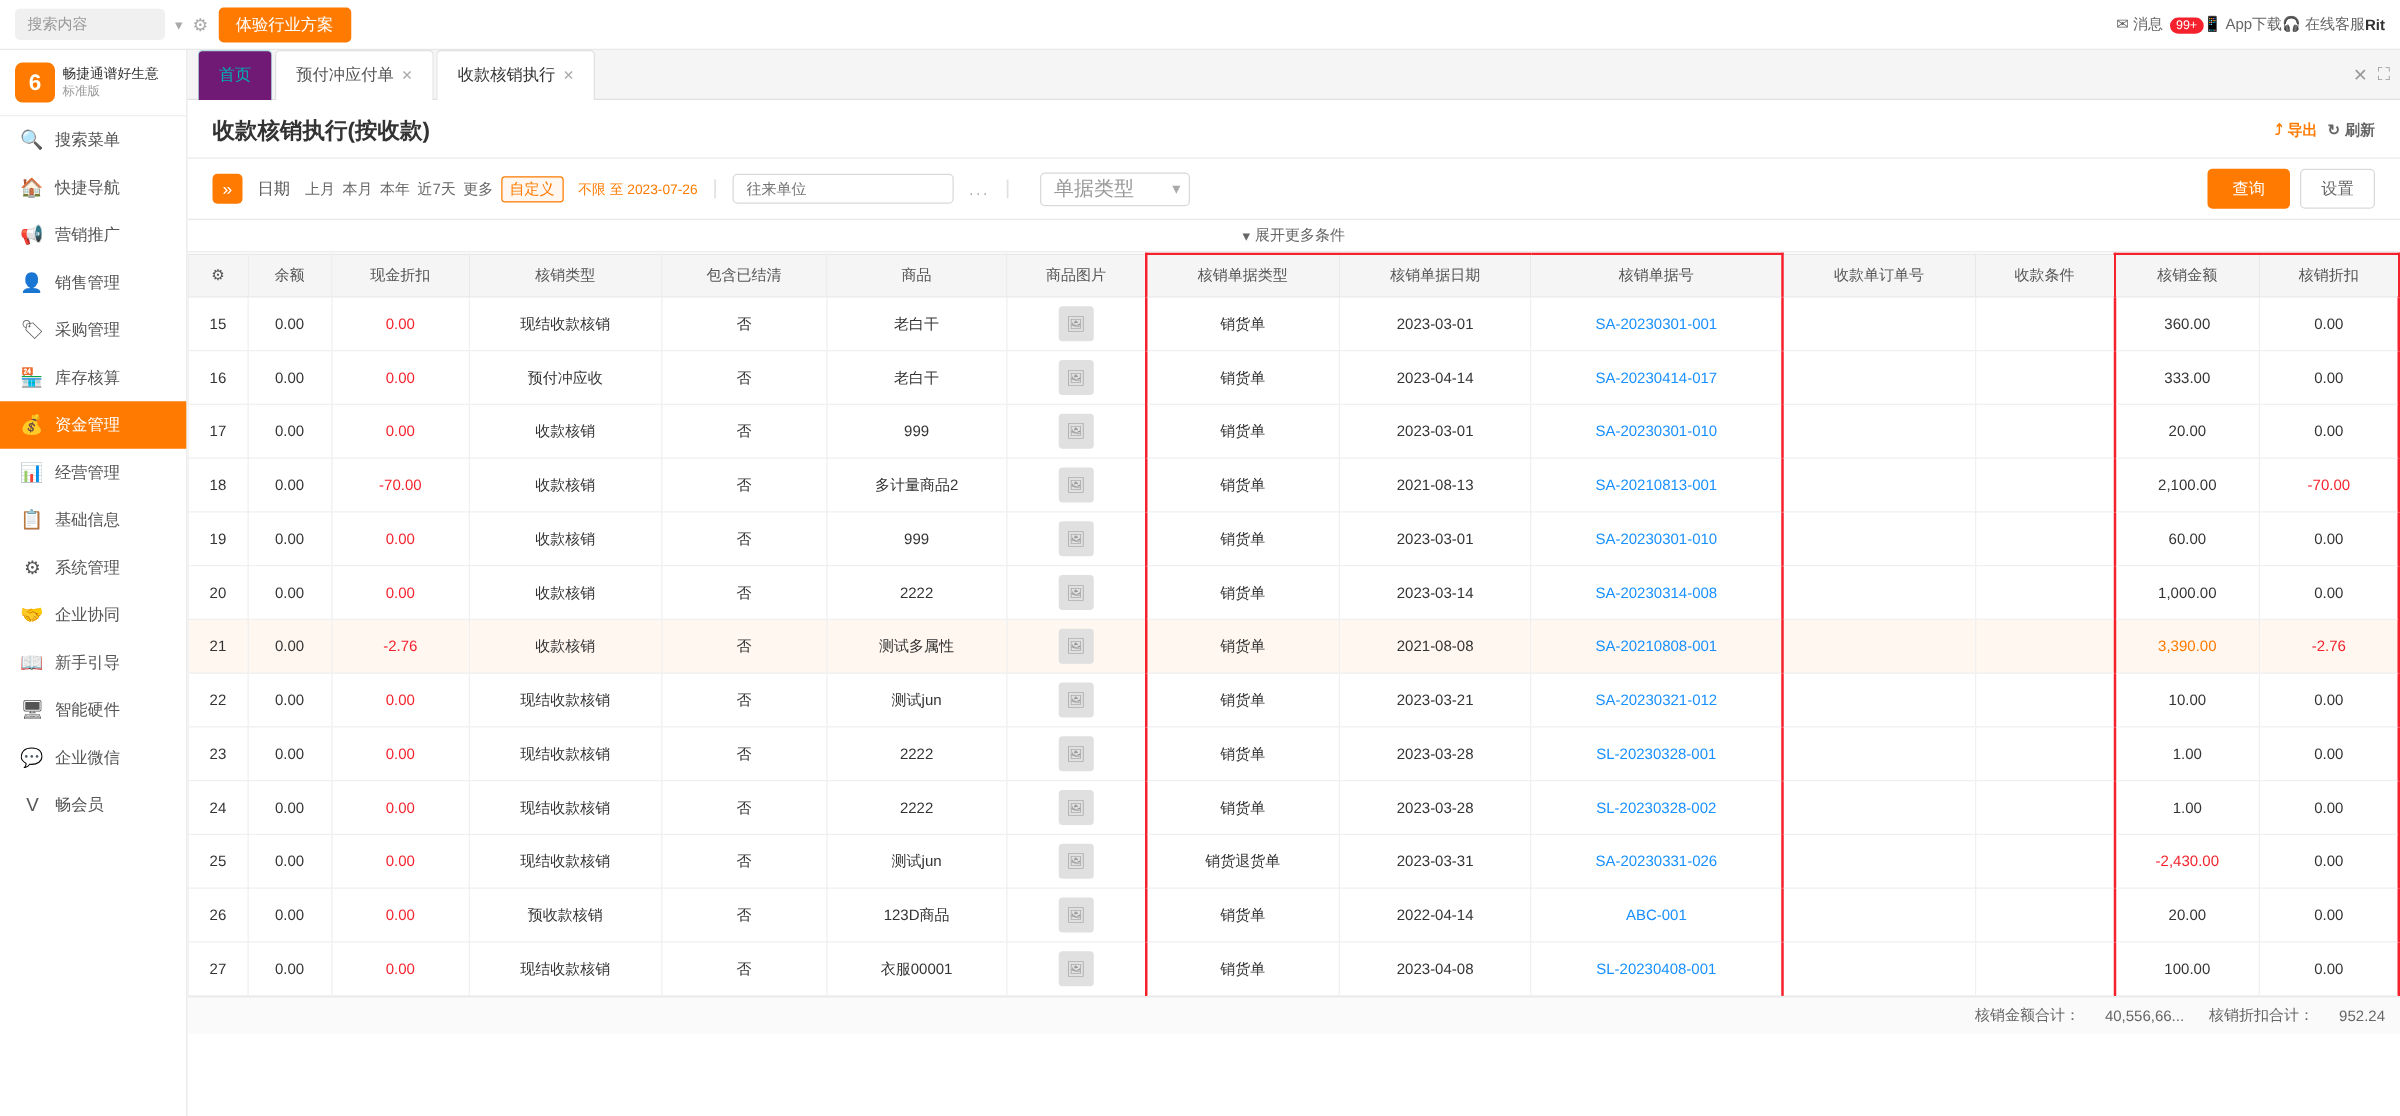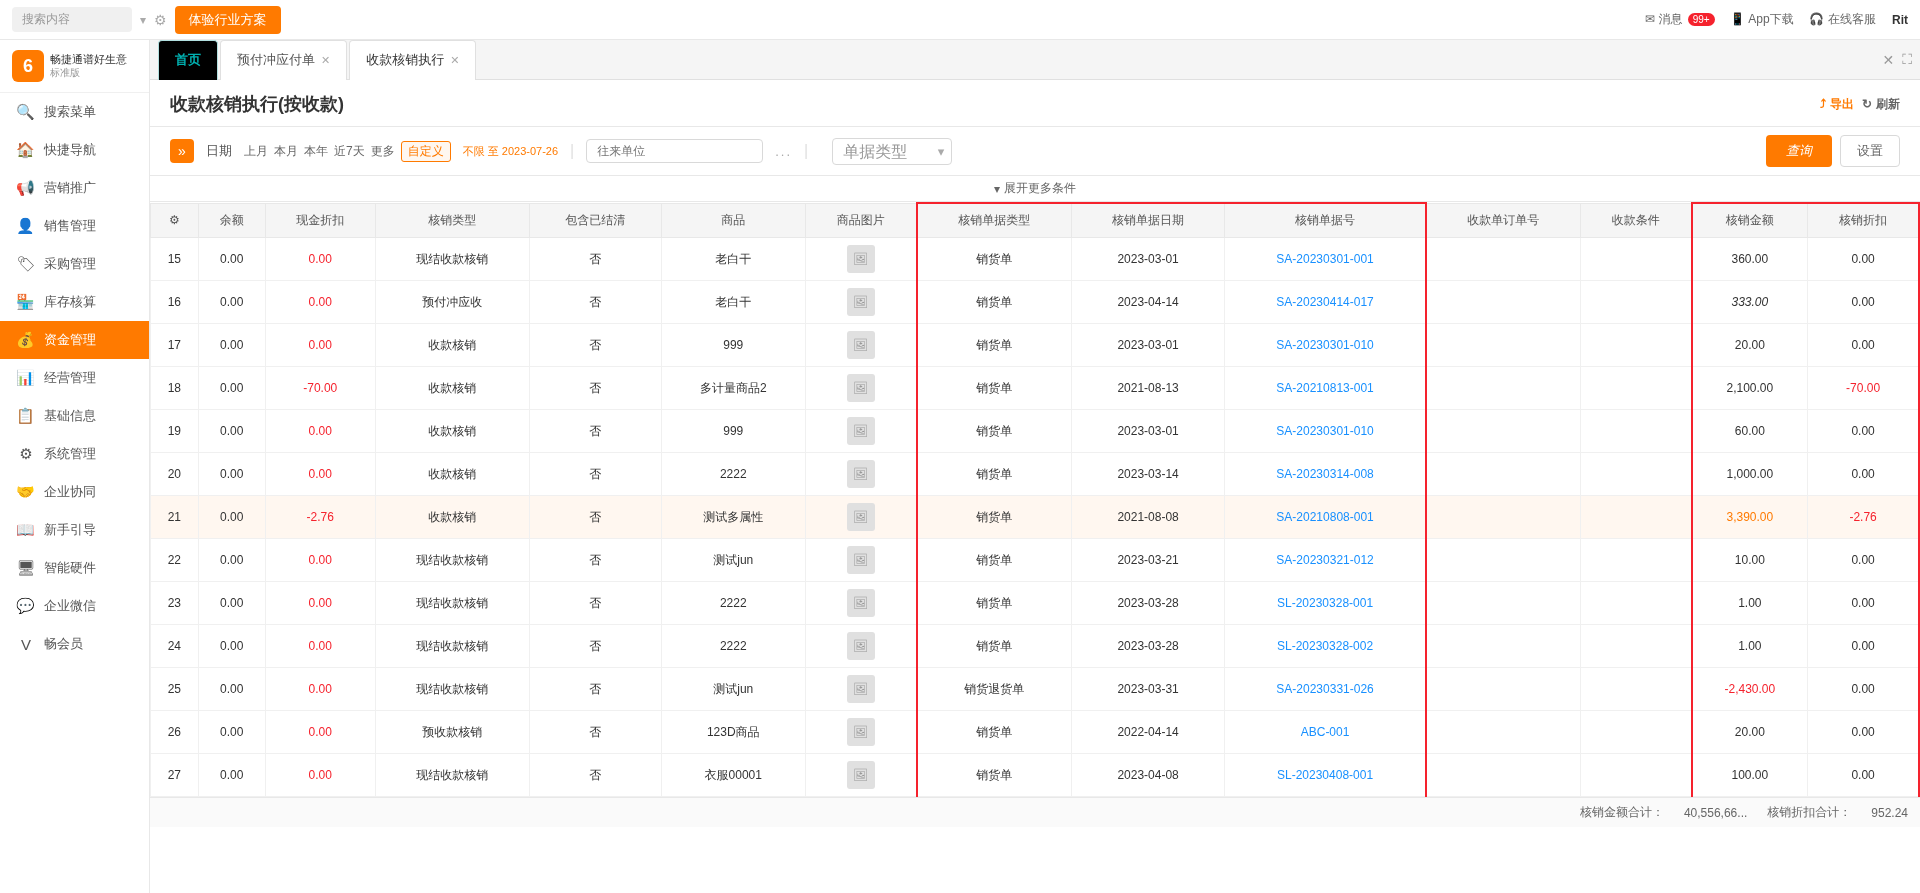--- a/index.html
+++ b/index.html
@@ -29,21 +29,20 @@
       color: #fff;
       border: none;
       border-radius: 4px;
       padding: 5px 14px;
       font-size: 13px;
       cursor: pointer;
     }
     .top-bar-right {
       display: flex;
       align-items: center;
-      gap: 16px;
       font-size: 12px;
       color: #666;
       margin-left: 20px;
     }
     .badge {
       background: #f5222d;
       color: #fff;
       border-radius: 10px;
       font-size: 10px;
       padding: 1px 5px;
@@ -113,21 +112,21 @@
       background: #fff;
       border: 1px solid #e0e0e0;
       border-bottom: none;
       font-size: 13px;
       color: #555;
       cursor: pointer;
       margin-right: 2px;
       border-radius: 4px 4px 0 0;
       position: relative;
     }
-    .tab.home { background: #000000; color: #00b0b0; font-weight: bold; border-color: #b2e0e0; }
+    .tab.home { background: #701a75; color: #00b0b0; font-weight: normal; border-color: #b2e0e0; }
     .tab.active { background: #fff; color: #333; font-weight: normal; }
     .tab-close { font-size: 11px; color: #aaa; cursor: pointer; }
     .tab-bar-actions { margin-left: auto; display: flex; align-items: center; gap: 8px; }
     .tab-bar-icon { font-size: 14px; color: #999; cursor: pointer; }
 
     
     .page-content { flex: 1; overflow: hidden; display: flex; flex-direction: column; background: #f5f5f5; }
     .page-header {
       background: #fff;
       padding: 12px 20px 0 20px;
@@ -186,21 +185,20 @@
     .filter-select-wrap { position: relative; display: inline-block; }
     .filter-select-wrap::after { content: '▾'; position: absolute; right: 8px; top: 50%; transform: translateY(-50%); color: #aaa; pointer-events: none; }
     .btn-query {
       background: #ff7a00;
       color: #fff;
       border: none;
       border-radius: 4px;
       padding: 6px 20px;
       font-size: 13px;
       cursor: pointer;
-      font-style: italic;
     }
     .btn-setting {
       background: #fff;
       color: #666;
       border: 1px solid #d9d9d9;
       border-radius: 4px;
       padding: 6px 16px;
       font-size: 13px;
       cursor: pointer;
     }
@@ -489,21 +487,21 @@
                 <td>否</td>
                 <td>老白干</td>
                 <td>
                   <div style="width: 28px; height: 28px; background: rgb(224, 224, 224); border-radius: 3px; margin: 0px auto; display: flex; align-items: center; justify-content: center; font-size: 12px; color: rgb(153, 153, 153);">🖼</div>
                 </td>
                 <td style="border-left: 2px solid rgb(245, 34, 45);">销货单</td>
                 <td>2023-04-14</td>
                 <td style="border-right: 2px solid rgb(245, 34, 45);"><a class="link-text">SA-20230414-017</a></td>
                 <td></td>
                 <td></td>
-                <td style="border-left: 2px solid rgb(245, 34, 45); font-style: italic;">333.00</td>
+                <td style="border-left: 2px solid rgb(245, 34, 45);">333.00</td>
                 <td style="border-right: 2px solid rgb(245, 34, 45);">0.00</td>
               </tr>
               <tr>
                 <td>17</td>
                 <td>0.00</td>
                 <td style="color: rgb(245, 34, 45);">0.00</td>
                 <td>收款核销</td>
                 <td>否</td>
                 <td>999</td>
                 <td>

